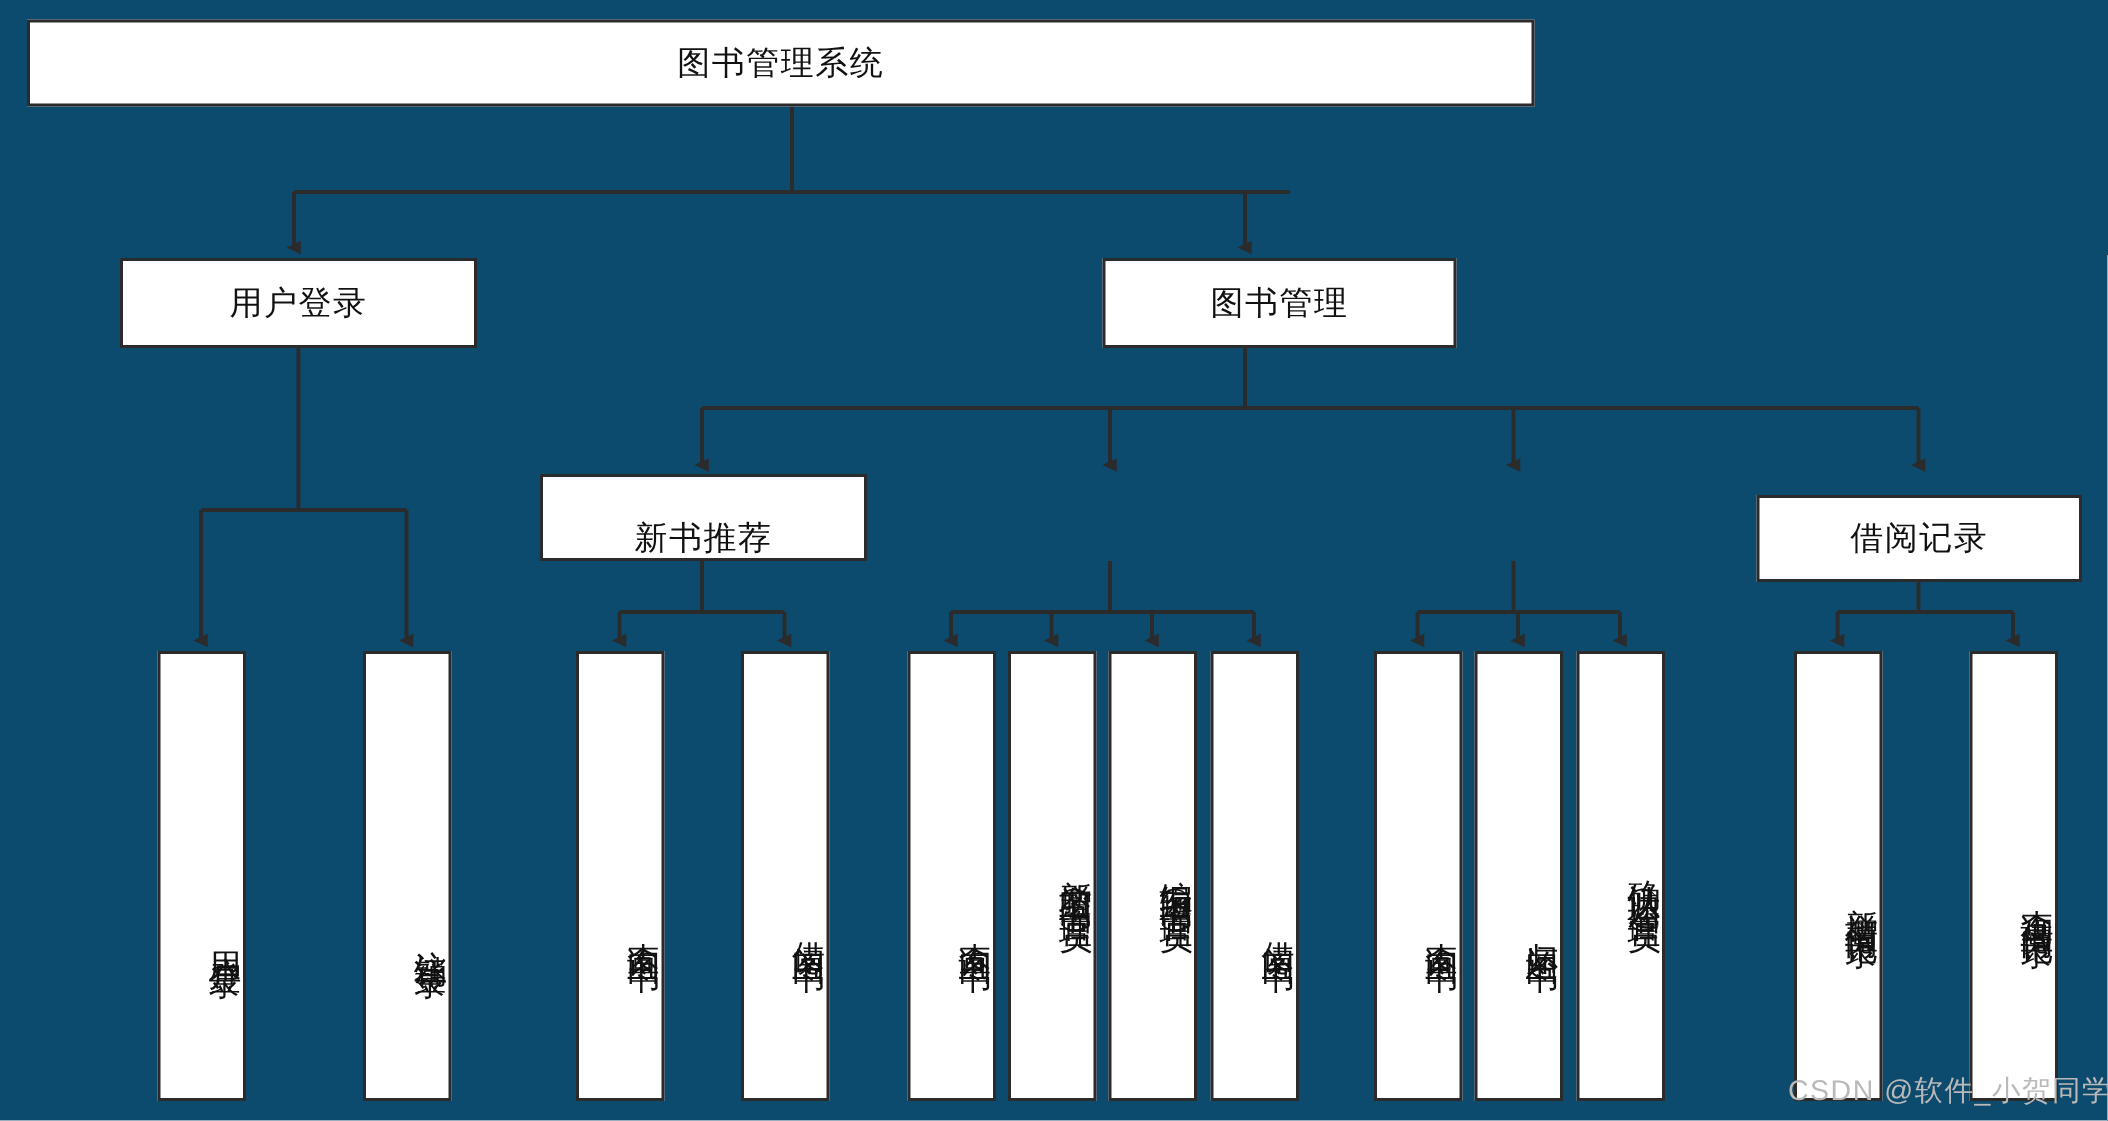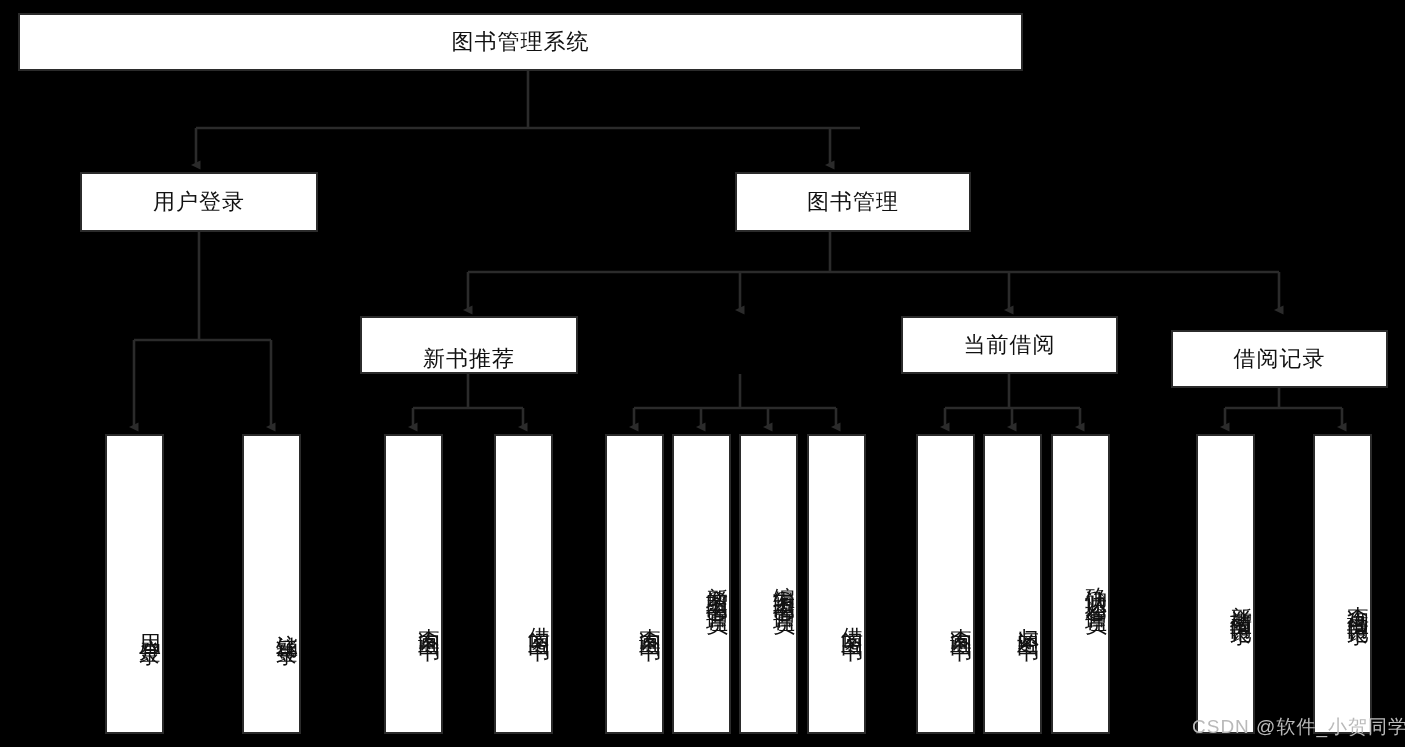--- a/index.html
+++ b/index.html
@@ -7,21 +7,21 @@
     padding: 0;
     background: #ffffff;
   }
   body {
     font-family: "Liberation Sans", "DejaVu Sans", sans-serif;
   }
   #canvas {
     position: relative;
     width: 1405px;
     height: 747px;
-    background: #000000;
+    background: #0c4a6e;
     overflow: hidden;
   }
   svg.wires {
     position: absolute;
     left: 0;
     top: 0;
     width: 1405px;
     height: 747px;
     pointer-events: none;
   }
@@ -132,23 +132,20 @@
   <div class="node horiz" style="left:80px; top:172px; width:238px; height:60px;">
     <span>用户登录</span>
   </div>
   <div class="node horiz" style="left:712px; top:172px; width:236px; height:60px;margin-left:23px;">
     <span>图书管理</span>
   </div>
 
   <div class="node horiz" style="left:360px; top:316px; width:218px; height:58px;align-items:flex-end;">
     <span>新书推荐</span>
   </div>
-  <div class="node horiz" style="left:901px; top:316px; width:217px; height:58px;">
-    <span>当前借阅</span>
-  </div>
   <div class="node horiz" style="left:1171px; top:330px; width:217px; height:58px;">
     <span>借阅记录</span>
   </div>
 
   <div class="node vert" style="left:105px; top:434px; width:59px; height:300px; padding-top:80px;">
     <span class="vtext">用户登录</span>
   </div>
   <div class="node vert" style="left:242px; top:434px; width:59px; height:300px; padding-top:80px;">
     <span class="vtext">注销登录</span>
   </div>

